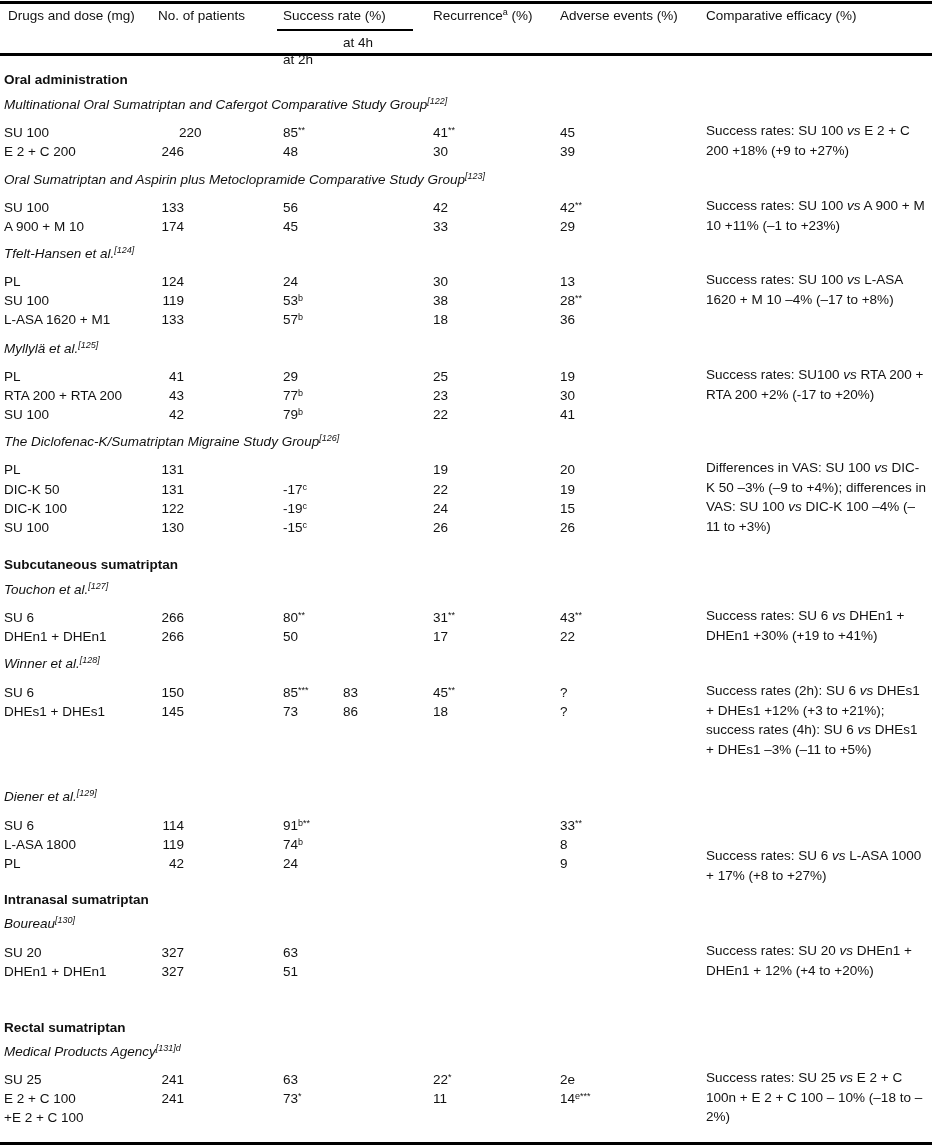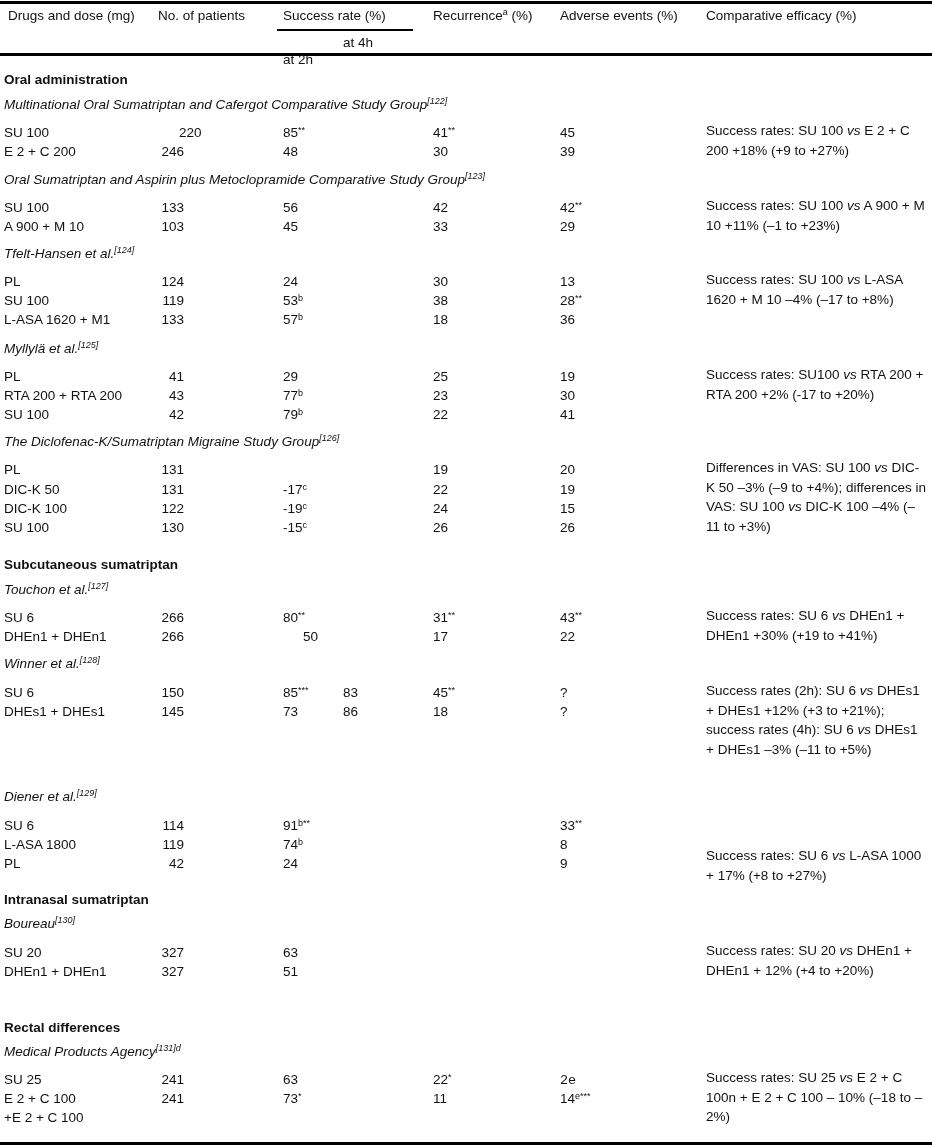--- a/index.html
+++ b/index.html
@@ -49,21 +49,21 @@
 <div class="study" style="top:170px"><span>Oral Sumatriptan and Aspirin plus Metoclopramide Comparative Study Group</span><sup>[123]</sup></div>
 <div class="study" style="top:244px"><span>Tfelt-Hansen et al.</span><sup>[124]</sup></div>
 <div class="study" style="top:339px"><span>Myllylä et al.</span><sup>[125]</sup></div>
 <div class="study" style="top:432px"><span>The Diclofenac-K/Sumatriptan Migraine Study Group</span><sup>[126]</sup></div>
 <div class="section" style="top:555px">Subcutaneous sumatriptan</div>
 <div class="study" style="top:580px"><span>Touchon et al.</span><sup>[127]</sup></div>
 <div class="study" style="top:654px"><span>Winner et al.</span><sup>[128]</sup></div>
 <div class="study" style="top:787px"><span>Diener et al.</span><sup>[129]</sup></div>
 <div class="section" style="top:890px">Intranasal sumatriptan</div>
 <div class="study" style="top:914px"><span>Boureau</span><sup>[130]</sup></div>
-<div class="section" style="top:1018px">Rectal differences</div>
+<div class="section" style="top:1018px">Rectal sumatriptan</div>
 <div class="study" style="top:1042px"><span>Medical Products Agency</span><sup>[131]d</sup></div>
 
 <div id="rows">
     <div class="row" style="top: 121px;">
       <span class="c-drug"><span style="position: static;">SU 100</span><span class="ast" style="position: static;"></span></span>
       <span class="c-pat"><span style="position: static; margin-left: 21px;">220</span><span class="ast" style="position: static;"></span></span>
       <span class="c-s2"><span style="position: static;">85</span><span class="ast" style="position: static;">**</span></span>
       <span class="c-s4"><span style="position: static;"></span><span class="ast" style="position: static;"></span></span>
       <span class="c-rec"><span style="position: static;">41</span><span class="ast" style="position: static;">**</span></span>
       <span class="c-ae"><span style="position: static;">45</span><span class="ast" style="position: static;"></span></span>
@@ -79,21 +79,21 @@
     <div class="row" style="top: 196px;">
       <span class="c-drug"><span style="position: static;">SU 100</span><span class="ast" style="position: static;"></span></span>
       <span class="c-pat"><span style="position: static;">133</span><span class="ast" style="position: static;"></span></span>
       <span class="c-s2"><span style="position: static;">56</span><span class="ast" style="position: static;"></span></span>
       <span class="c-s4"><span style="position: static;"></span><span class="ast" style="position: static;"></span></span>
       <span class="c-rec"><span style="position: static;">42</span><span class="ast" style="position: static;"></span></span>
       <span class="c-ae"><span style="position: static;">42</span><span class="ast" style="position: static;">**</span></span>
     </div>
     <div class="row" style="top: 215px;">
       <span class="c-drug"><span style="position: static;">A 900 + M 10</span><span class="ast" style="position: static;"></span></span>
-      <span class="c-pat"><span style="position: static;">103</span><span class="ast" style="position: static;"></span></span>
+      <span class="c-pat"><span style="position: static;">174</span><span class="ast" style="position: static;"></span></span>
       <span class="c-s2"><span style="position: static;">45</span><span class="ast" style="position: static;"></span></span>
       <span class="c-s4"><span style="position: static;"></span><span class="ast" style="position: static;"></span></span>
       <span class="c-rec"><span style="position: static;">33</span><span class="ast" style="position: static;"></span></span>
       <span class="c-ae"><span style="position: static;">29</span><span class="ast" style="position: static;"></span></span>
     </div>
     <div class="row" style="top: 270px;">
       <span class="c-drug"><span style="position: static;">PL</span><span class="ast" style="position: static;"></span></span>
       <span class="c-pat"><span style="position: static;">124</span><span class="ast" style="position: static;"></span></span>
       <span class="c-s2"><span style="position: static;">24</span><span class="ast" style="position: static;"></span></span>
       <span class="c-s4"><span style="position: static;"></span><span class="ast" style="position: static;"></span></span>
@@ -176,21 +176,21 @@
       <span class="c-drug"><span style="position: static;">SU 6</span><span class="ast" style="position: static;"></span></span>
       <span class="c-pat"><span style="position: static;">266</span><span class="ast" style="position: static;"></span></span>
       <span class="c-s2"><span style="position: static;">80</span><span class="ast" style="position: static;">**</span></span>
       <span class="c-s4"><span style="position: static;"></span><span class="ast" style="position: static;"></span></span>
       <span class="c-rec"><span style="position: static;">31</span><span class="ast" style="position: static;">**</span></span>
       <span class="c-ae"><span style="position: static;">43</span><span class="ast" style="position: static;">**</span></span>
     </div>
     <div class="row" style="top: 625px;">
       <span class="c-drug"><span style="position: static;">DHEn1 + DHEn1</span><span class="ast" style="position: static;"></span></span>
       <span class="c-pat"><span style="position: static;">266</span><span class="ast" style="position: static;"></span></span>
-      <span class="c-s2"><span style="position: static; margin-left: 20px;">50</span><span class="ast" style="position: static;"></span></span>
+      <span class="c-s2"><span style="position: static;">50</span><span class="ast" style="position: static;"></span></span>
       <span class="c-s4"><span style="position: static;"></span><span class="ast" style="position: static;"></span></span>
       <span class="c-rec"><span style="position: static;">17</span><span class="ast" style="position: static;"></span></span>
       <span class="c-ae"><span style="position: static;">22</span><span class="ast" style="position: static;"></span></span>
     </div>
     <div class="row" style="top: 681px;">
       <span class="c-drug"><span style="position: static;">SU 6</span><span class="ast" style="position: static;"></span></span>
       <span class="c-pat"><span style="position: static;">150</span><span class="ast" style="position: static;"></span></span>
       <span class="c-s2"><span style="position: static;">85</span><span class="ast" style="position: static;">***</span></span>
       <span class="c-s4"><span style="position: static;">83</span><span class="ast" style="position: static;"></span></span>
       <span class="c-rec"><span style="position: static;">45</span><span class="ast" style="position: static;">**</span></span>
@@ -243,21 +243,21 @@
       <span class="c-s4"><span style="position: static;"></span><span class="ast" style="position: static;"></span></span>
       <span class="c-rec"><span style="position: static;"></span><span class="ast" style="position: static;"></span></span>
       <span class="c-ae"><span style="position: static;"></span><span class="ast" style="position: static;"></span></span>
     </div>
     <div class="row" style="top: 1068px;">
       <span class="c-drug"><span style="position: static;">SU 25</span><span class="ast" style="position: static;"></span></span>
       <span class="c-pat"><span style="position: static;">241</span><span class="ast" style="position: static;"></span></span>
       <span class="c-s2"><span style="position: static;">63</span><span class="ast" style="position: static;"></span></span>
       <span class="c-s4"><span style="position: static;"></span><span class="ast" style="position: static;"></span></span>
       <span class="c-rec"><span style="position: static;">22</span><span class="ast" style="position: static;">*</span></span>
-      <span class="c-ae"><span style="position: static; font-family: Liberation Mono, monospace;">2e</span><span class="ast" style="position: static;"></span></span>
+      <span class="c-ae"><span style="position: static;">2e</span><span class="ast" style="position: static;"></span></span>
     </div>
     <div class="row" style="top: 1087px;">
       <span class="c-drug"><span style="position: static;">E 2 + C 100</span><span class="ast" style="position: static;"></span></span>
       <span class="c-pat"><span style="position: static;">241</span><span class="ast" style="position: static;"></span></span>
       <span class="c-s2"><span style="position: static;">73</span><span class="ast" style="position: static;">*</span></span>
       <span class="c-s4"><span style="position: static;"></span><span class="ast" style="position: static;"></span></span>
       <span class="c-rec"><span style="position: static;">11</span><span class="ast" style="position: static;"></span></span>
       <span class="c-ae"><span style="position: static;">14</span><span class="ast" style="position: static;">e***</span></span>
     </div>
     <div class="row" style="top: 1106px;">

